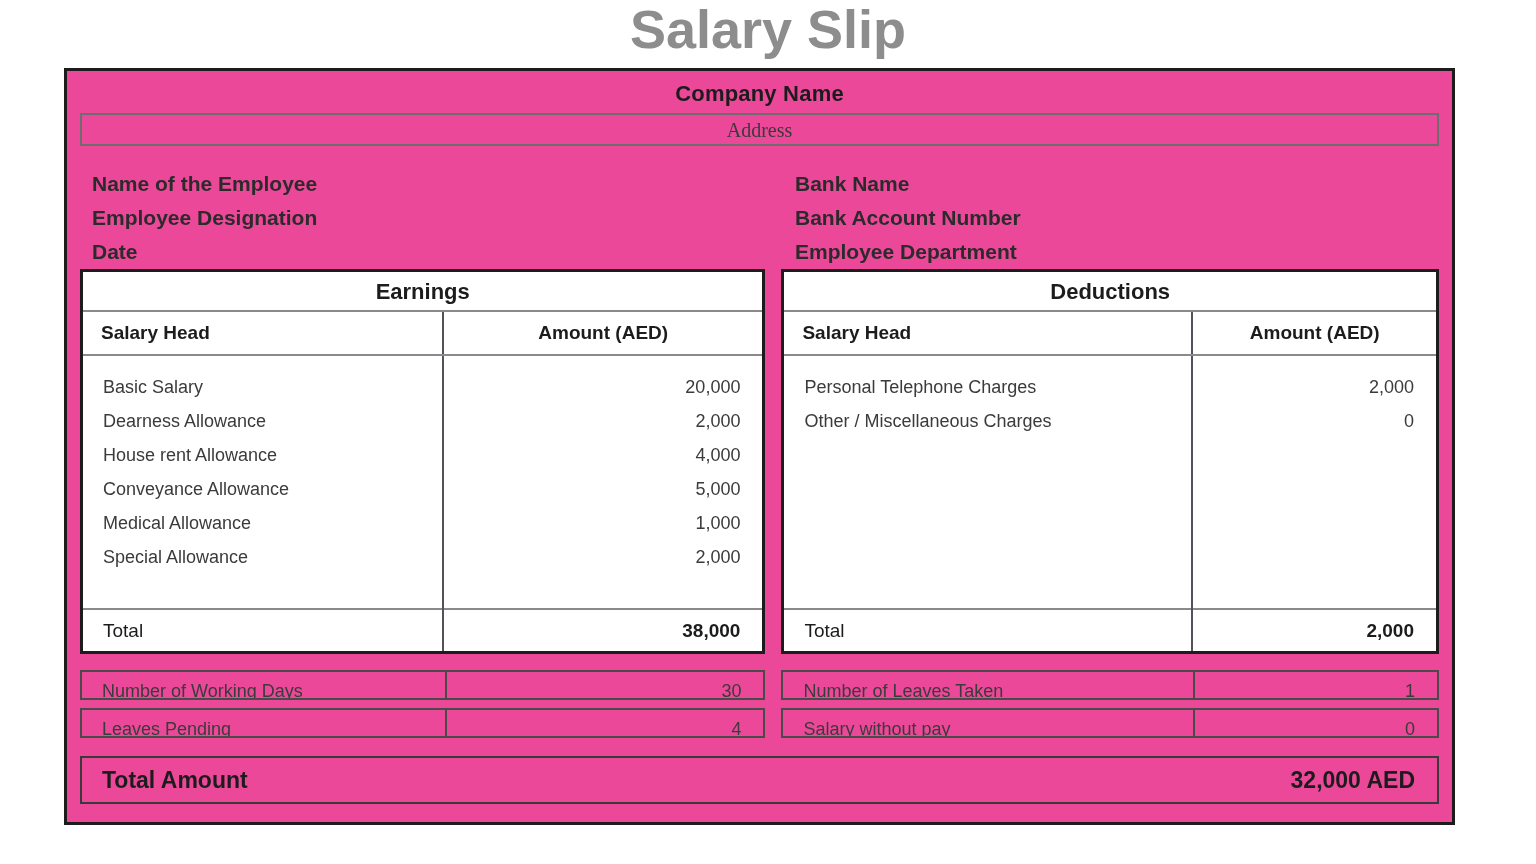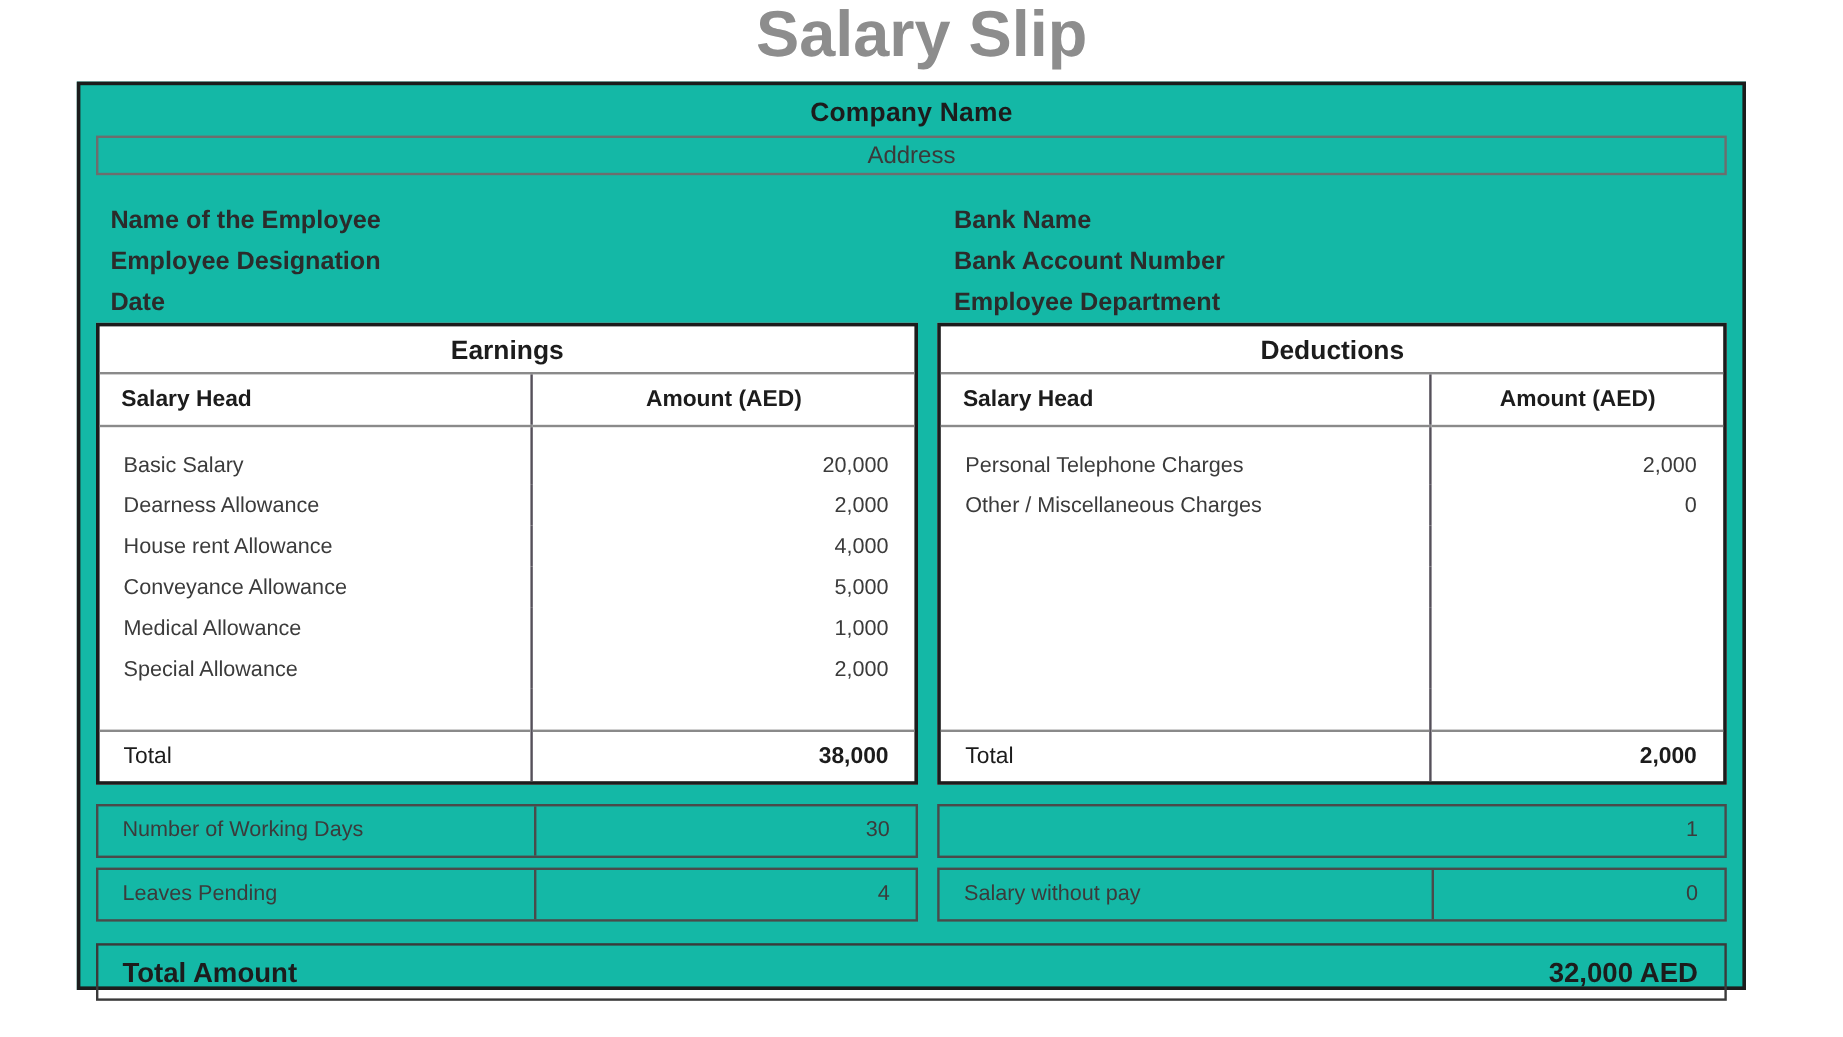--- a/index.html
+++ b/index.html
@@ -37,21 +37,21 @@
 
   
   .slip {
     position: absolute;
     left: 64px;
     top: 68px;
     width: 1391px;
     height: 757px;
     border: 3px solid #1c1c1c;
     box-sizing: border-box;
-    background: #14b8a6;
+    background: #ec4899;
   }
 
   .company-name {
     text-align: center;
     font-size: 22px;
     font-weight: bold;
     color: #1c1c1c;
     padding-top: 10px;
     padding-bottom: 6px;
     letter-spacing: .2px;
@@ -59,20 +59,21 @@
 
   .address-box {
     margin: 0 13px 0 13px;
     border: 2px solid #6d6d6d;
     height: 33px;
     line-height: 31px;
     text-align: center;
     font-size: 20px;
     color: #3a3a3a;
     box-sizing: border-box;
+    font-family: Liberation Serif, serif;
   }
 
   
   .info-row {
     display: flex;
     padding: 21px 0 0 0;
   }
   .info-col {
     box-sizing: border-box;
   }
@@ -162,21 +163,21 @@
   }
   .leaves-row {
     display: flex;
     gap: 16px;
     margin-bottom: 8px;
   }
   .lbox {
     display: flex;
     border: 2px solid #4a4a4a;
     box-sizing: border-box;
-    height: 45px;
+    height: 30px;
   }
   .lbox.left  { width: 689px; }
   .lbox.right { width: 661px; }
   .lbox .lname {
     flex: 1;
     font-size: 18px;
     color: #3b3b3b;
     line-height: 38px;
     padding-left: 20px;
     border-right: 2px solid #4a4a4a;
@@ -353,20 +354,21 @@
 
     </div>
 
     <div class="leaves-wrap">
       <div class="leaves-row">
         <div class="lbox left">
           <div class="lname">Number of Working Days</div>
           <div class="lval">30</div>
         </div>
         <div class="lbox right">
+          <div class="lname">Number of Leaves Taken</div>
           <div class="lval">1</div>
         </div>
       </div>
       <div class="leaves-row">
         <div class="lbox left">
           <div class="lname">Leaves Pending</div>
           <div class="lval">4</div>
         </div>
         <div class="lbox right">
           <div class="lname">Salary without pay</div>

